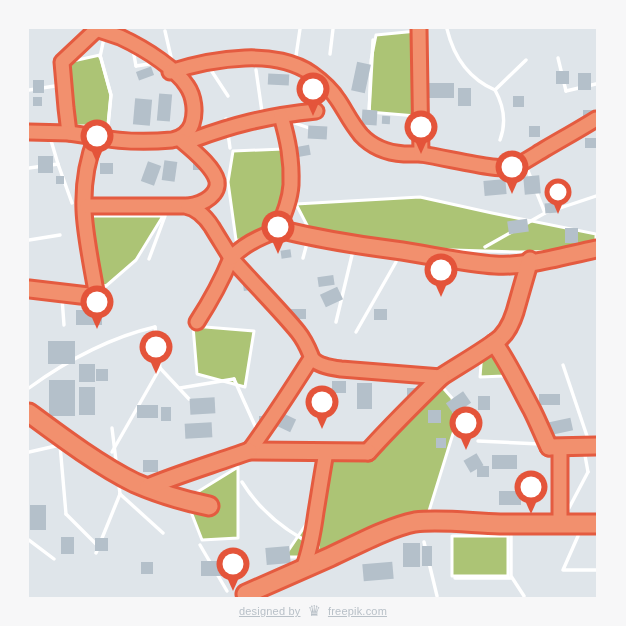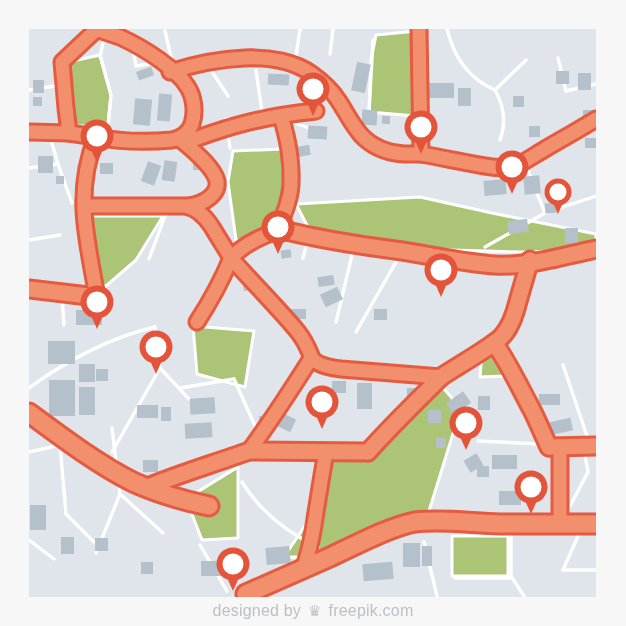--- a/index.html
+++ b/index.html
@@ -14,21 +14,21 @@
   #map-wrap{
     position:absolute;left:0;top:0;width:626px;height:626px;
   }
   svg{display:block;}
   #footer{
     position:absolute;left:0;top:598px;width:626px;height:26px;
     display:flex;align-items:center;justify-content:center;gap:7px;
     user-select:none;
   }
   #footer .credit-text{
-    font-size:16px;letter-spacing:.2px;
+    font-size:11px;letter-spacing:.2px;text-decoration:underline;
   }
   #footer .logo{
     font-size:15px;line-height:1;position:relative;top:-1px;
   }
 </style>
 </head>
 <body style="background: rgb(247, 247, 248);">
 
 <div id="page">
   <div id="map-wrap">

